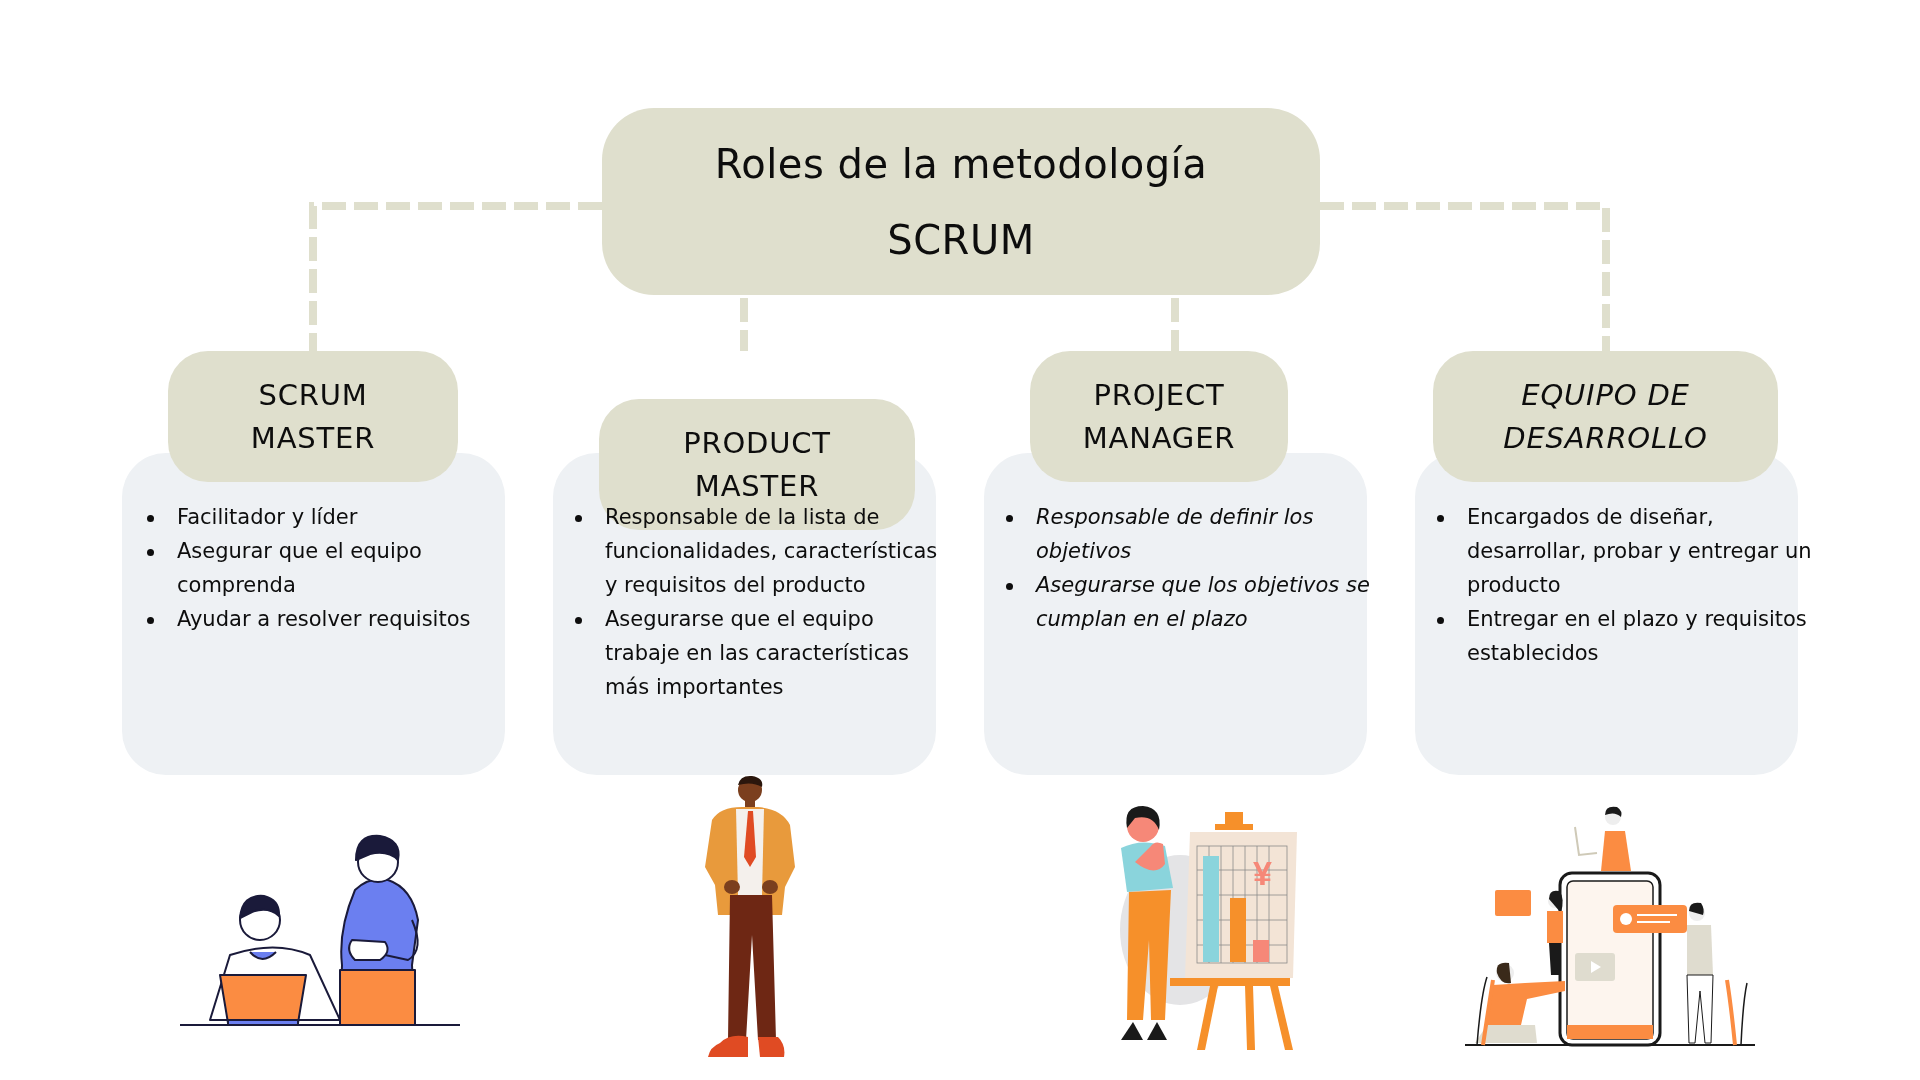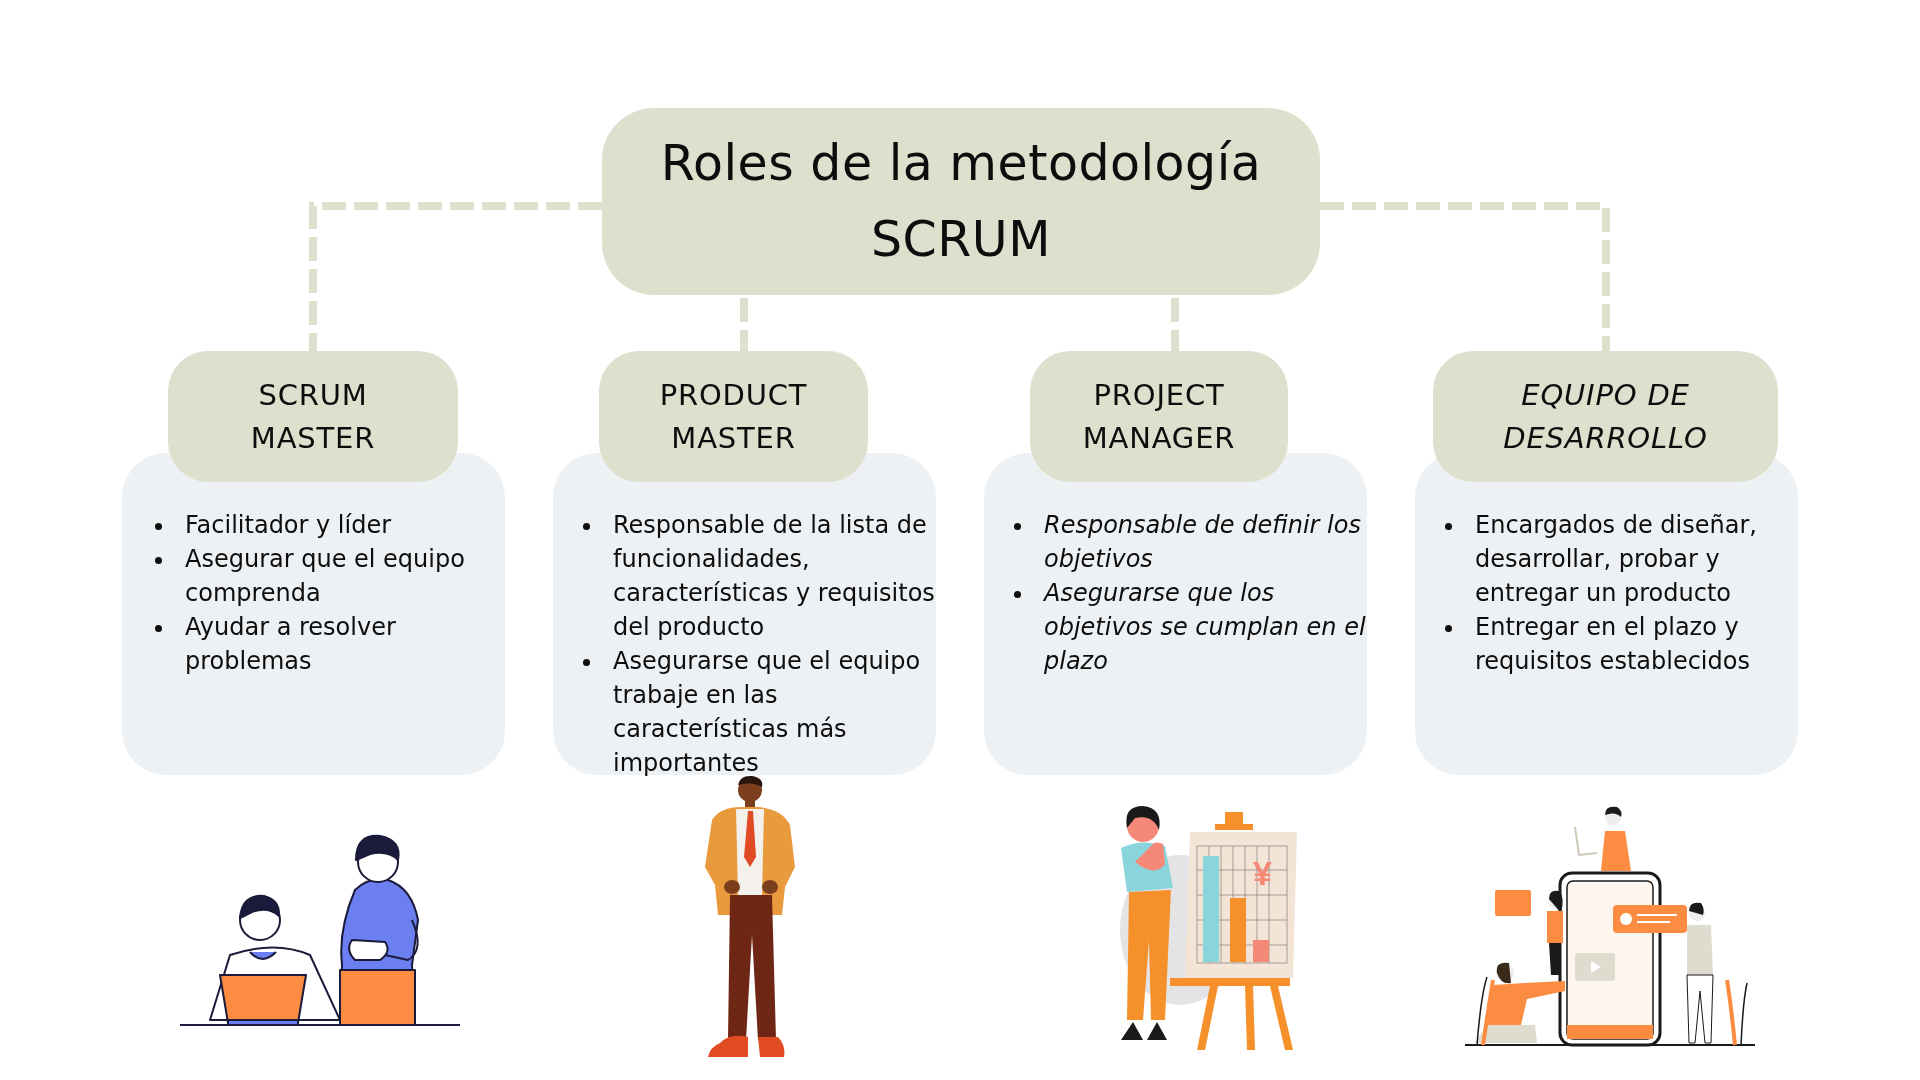--- a/index.html
+++ b/index.html
@@ -2,26 +2,26 @@
 <html><head>
 <meta charset="utf-8">
 <style>
   html, body { margin:0; padding:0; }
   body { width:1920px; height:1080px; background:#ffffff; position:relative; overflow:hidden;
          font-family:"DejaVu Sans", "Liberation Sans", sans-serif; color:#0d0d0d; }
   .connectors { position:absolute; left:0; top:0; width:1920px; height:1080px; }
   .title-box { position:absolute; left:602px; top:108px; width:718px; height:187px;
                background:#dfdfcd; border-radius:52px; display:flex; flex-direction:column;
                align-items:center; justify-content:center; }
-  .title-line { font-size:49px; line-height:76px; letter-spacing:0.5px; font-weight:500; }
+  .title-line { font-size:40px; line-height:76px; letter-spacing:0.5px; font-weight:500; }
   .card { position:absolute; top:453px; width:383px; height:322px; background:#eef1f4; border-radius:44px; }
   .header { position:absolute; top:351px; height:131px; background:#dfdfcd; border-radius:40px;
             display:flex; flex-direction:column; align-items:center; justify-content:center; }
   .header-line { font-size:29px; line-height:43px; letter-spacing:0.8px; }
-  .bullets { position:absolute; margin:16px; padding:0; list-style:none; font-size:24px; line-height:34px; }
+  .bullets { position:absolute; margin:8px; padding:0; list-style:none; font-size:21px; line-height:34px; }
   .bullets li { position:relative; padding-left:36px; }
   .bullets li::before { content:""; position:absolute; left:6px; top:15px; width:7px; height:7px;
                         border-radius:50%; background:#0d0d0d; }
   .illus { position:absolute; }
 </style>
 </head>
 <body>
 
 <svg class="connectors" viewBox="0 0 1920 1080">
   <g stroke="#dfdfcd" stroke-width="8" fill="none" stroke-dasharray="24 8">
@@ -39,37 +39,37 @@
 
 <div class="card" style="left:122px;"></div>
 <div class="card" style="left:553px;"></div>
 <div class="card" style="left:984px;"></div>
 <div class="card" style="left:1415px;"></div>
 
 <div class="header" style="left:168px;width:290px;">
   <div class="header-line">SCRUM</div>
   <div class="header-line">MASTER</div>
 </div>
-<div class="header" style="left:599px;width:269px;">
+<div class="header" style="left:599px;width:316px;margin-top:48px;">
   <div class="header-line">PRODUCT</div>
   <div class="header-line">MASTER</div>
 </div>
 <div class="header" style="left:1030px;width:258px;">
   <div class="header-line">PROJECT</div>
   <div class="header-line">MANAGER</div>
 </div>
 <div class="header" style="left:1433px;width:345px;font-style:italic;">
   <div class="header-line">EQUIPO DE</div>
   <div class="header-line">DESARROLLO</div>
 </div>
 
 <ul class="bullets" style="left:133px;top:492px;width:350px;">
   <li>Facilitador y líder</li>
   <li>Asegurar que el equipo comprenda</li>
-  <li>Ayudar a resolver problemas</li>
+  <li>Ayudar a resolver requisitos</li>
 </ul>
 <ul class="bullets" style="left:561px;top:492px;width:370px;">
   <li>Responsable de la lista de funcionalidades, características y requisitos del producto</li>
   <li>Asegurarse que el equipo trabaje en las características más importantes</li>
 </ul>
 <ul class="bullets" style="left:992px;top:492px;width:370px;font-style:italic;">
   <li>Responsable de definir los objetivos</li>
   <li>Asegurarse que los objetivos se cumplan en el plazo</li>
 </ul>
 <ul class="bullets" style="left:1423px;top:492px;width:390px;">

